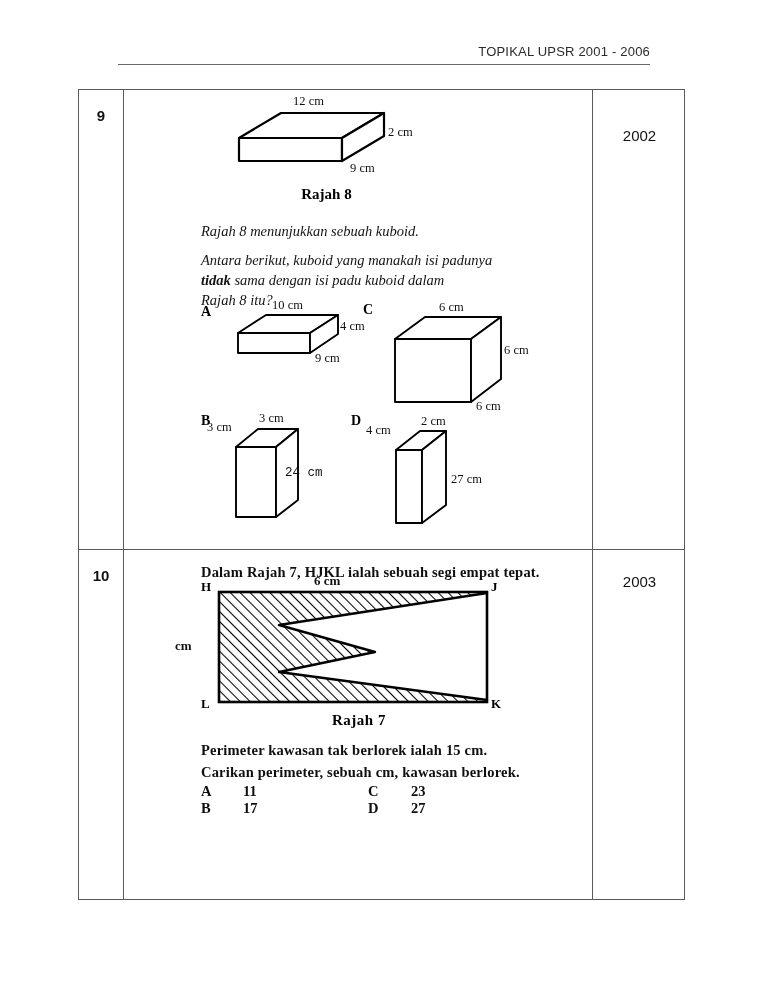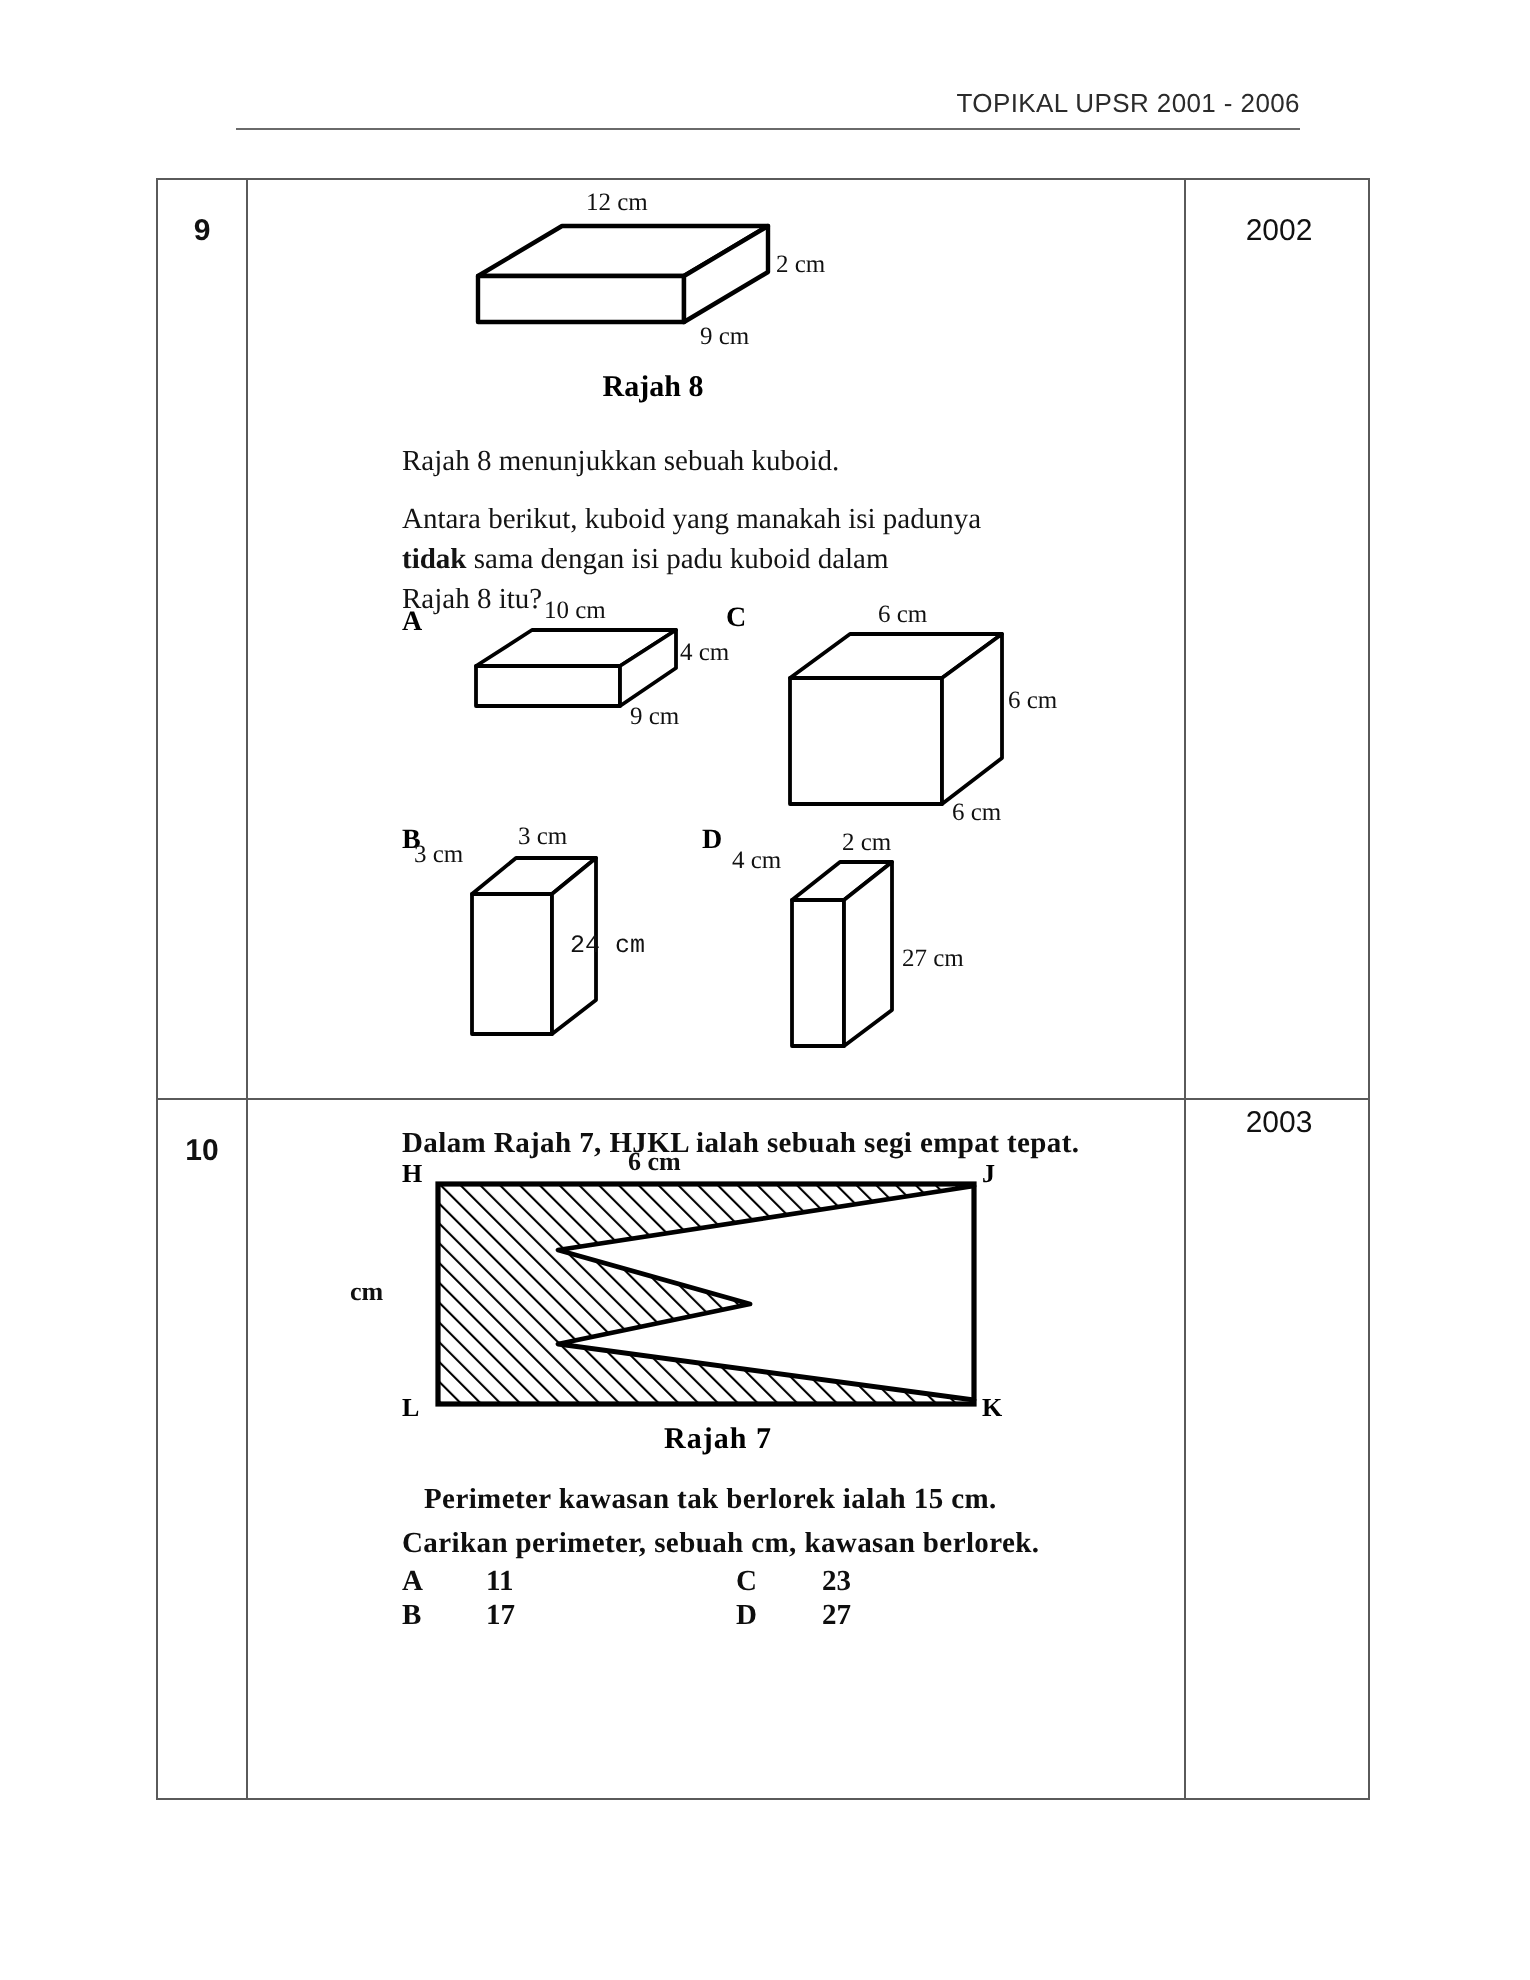--- a/index.html
+++ b/index.html
@@ -80,34 +80,36 @@
     font-weight: bold;
     color: #111;
   }
   .qyear {
     position: absolute;
     left: 514px; width: 93px;
     text-align: center;
     font-family: "Liberation Sans", sans-serif;
     font-size: 15px;
     color: #111;
+    margin-top: 20px;
   }
 
   .cell-body {
     position: absolute;
     left: 45px;
     width: 468px;
   }
 
   
   .txt {
     font-family: "Liberation Serif", serif;
     font-size: 14.5px;
     color: #141414;
     line-height: 1.38;
+    font-style: italic;
   }
   .txt-bold { font-weight: bold; }
   .fig-caption {
     font-family: "Liberation Serif", serif;
     font-weight: bold;
     font-size: 15px;
     text-align: center;
     color: #000;
   }
   .dim-label {
@@ -292,21 +294,21 @@
       <span class="vertex-label" style="left:272px; top:-13px;">J</span>
       <span class="vertex-label" style="left:272px; top:104px;">K</span>
       <span class="vertex-label" style="left:-18px; top:104px;">L</span>
 
       <span class="dim-label" style="left:95px; top:-19px; font-weight:bold; font-size:13px;">6 cm</span>
       <span class="dim-label" style="left:-44px; top:46px; font-weight:bold; font-size:13px;">cm</span>
     </div>
 
     <div class="fig-caption abs" style="left:95px; top:162px; width:280px; letter-spacing:0.5px;">Rajah 7</div>
 
-    <div class="q10-text" style="left:77px; top:192px;margin-left:11px;">Perimeter  kawasan  tak  berlorek  ialah  15  cm.</div>
+    <div class="q10-text" style="left:77px; top:192px;">Perimeter  kawasan  tak  berlorek  ialah  15  cm.</div>
 
     <div class="q10-text" style="left:77px; top:214px;">Carikan perimeter, sebuah cm, kawasan berlorek.</div>
 
     <div class="ans-grid" style="left:77px; top:233px; width:320px;">
       <div class="ans-row">
         <span class="ans-a">A</span>
         <span class="ans-v1">11</span>
         <span class="ans-c">C</span>
         <span class="ans-v2">23</span>
       </div>

